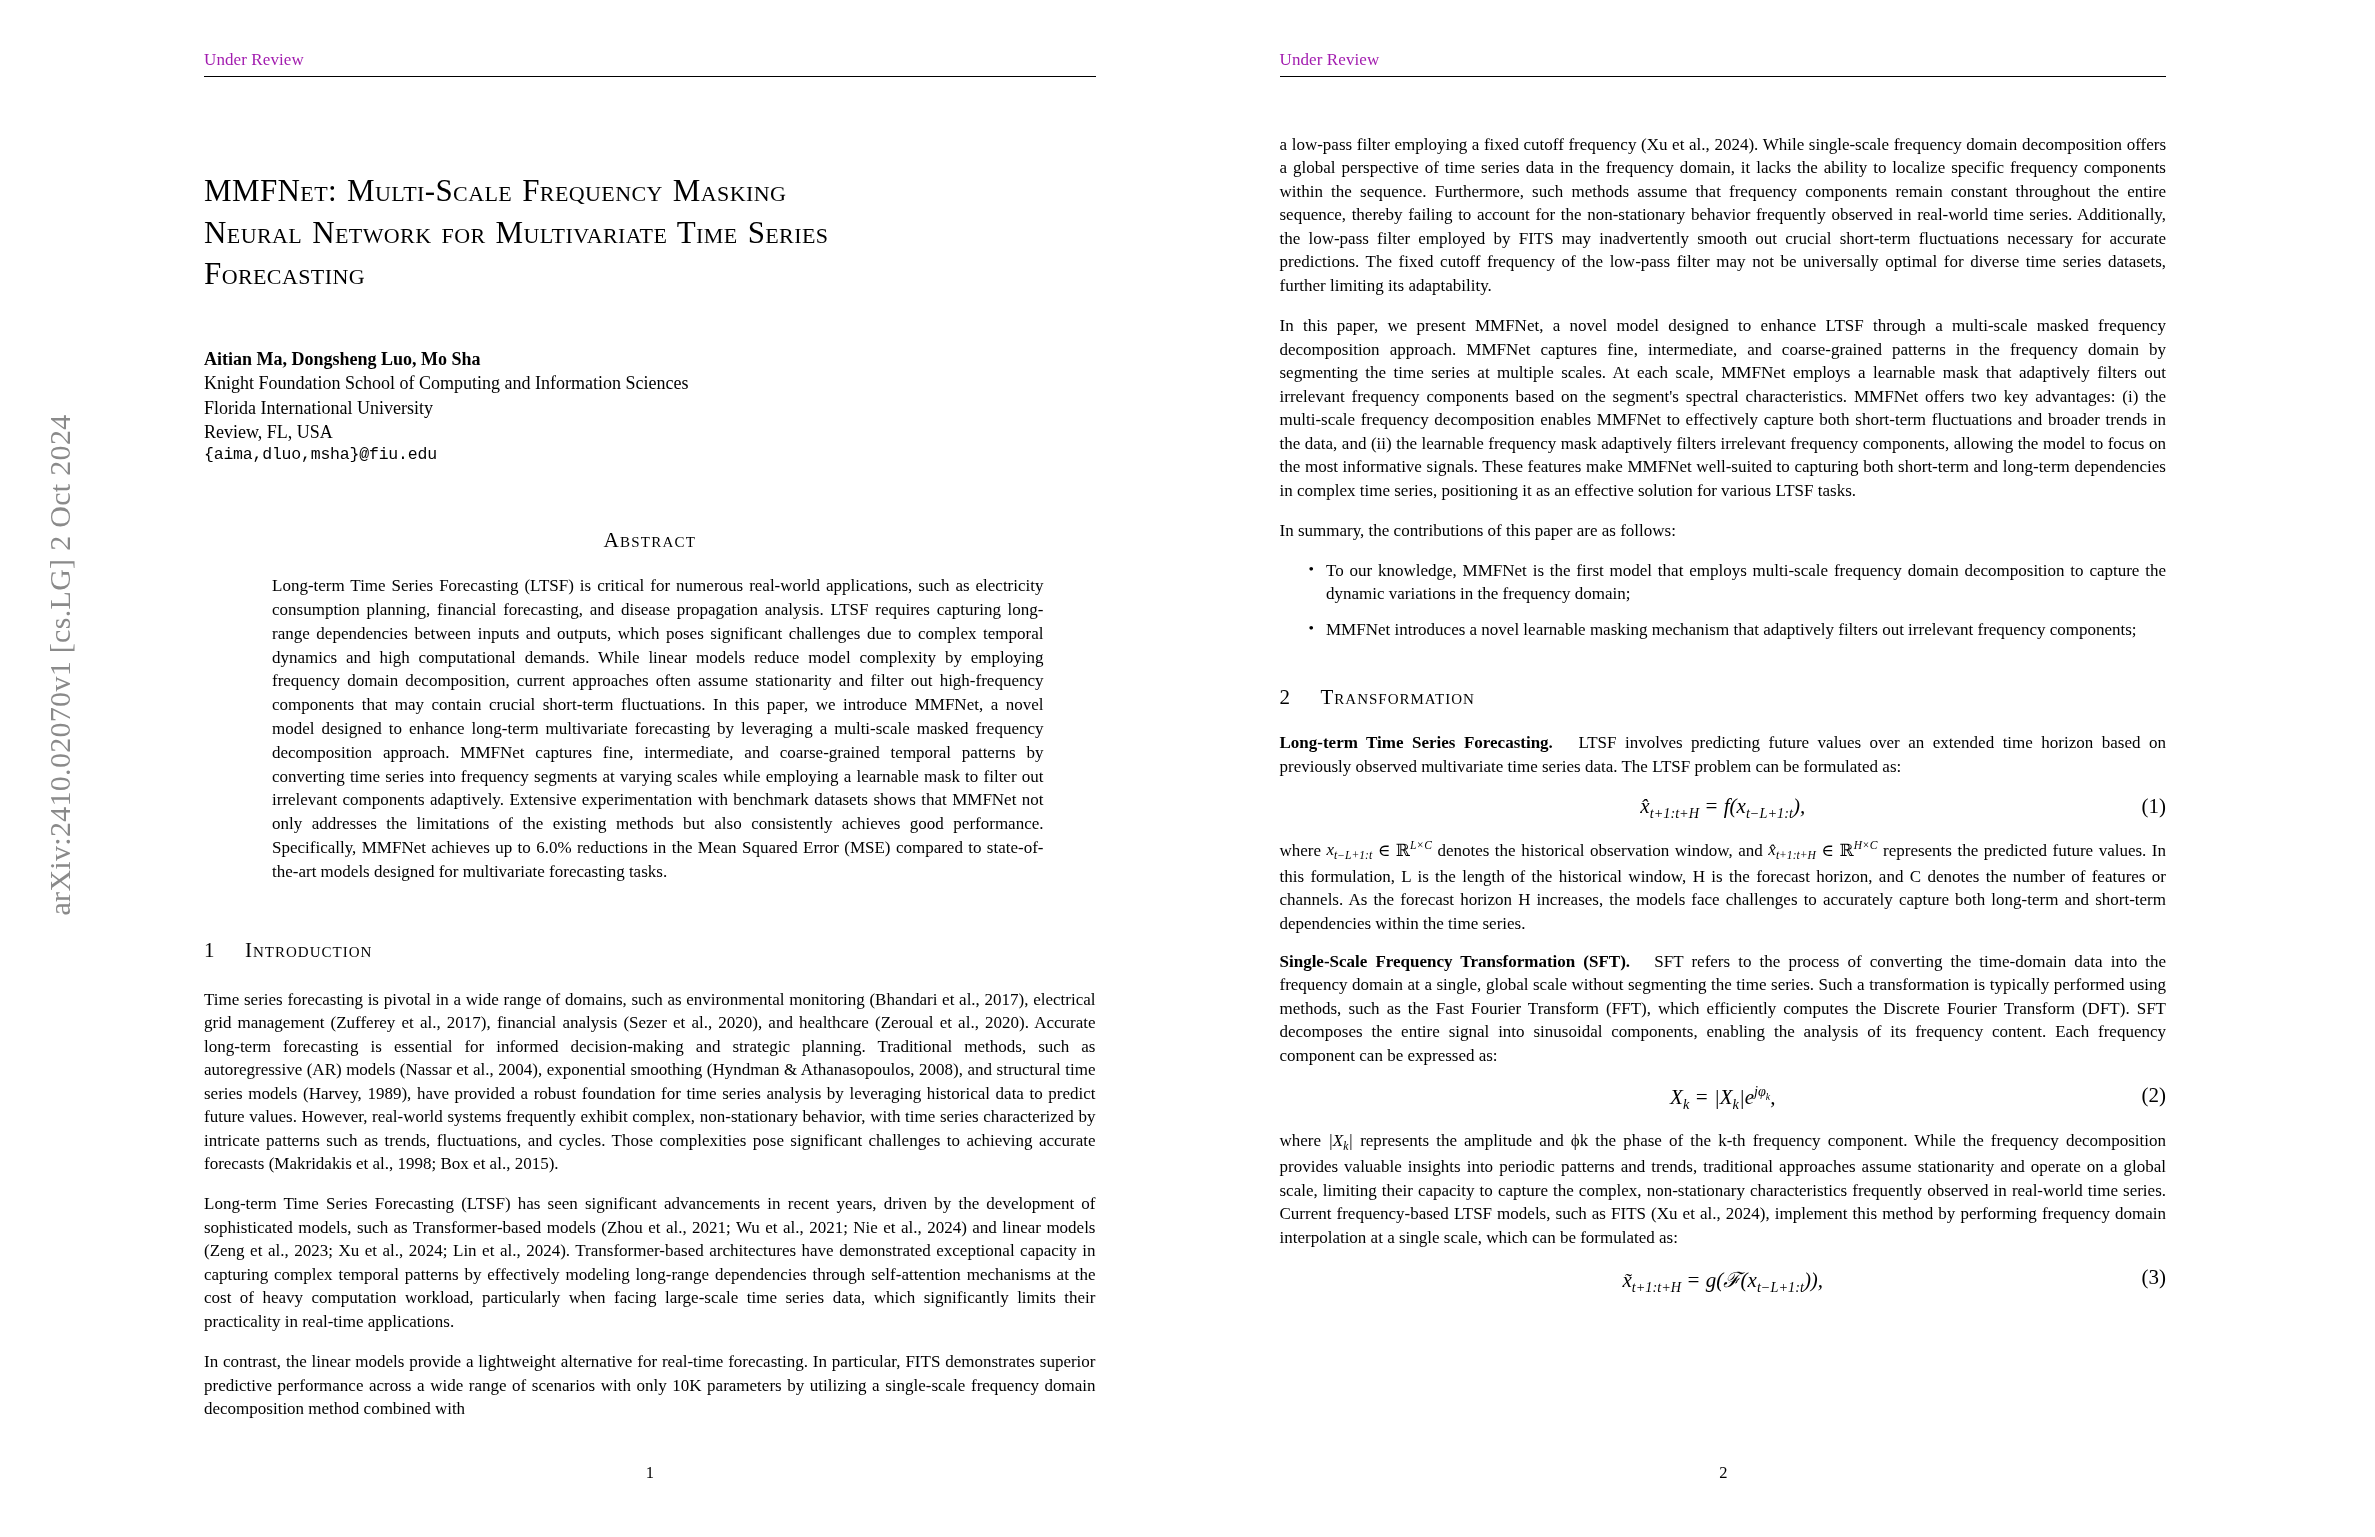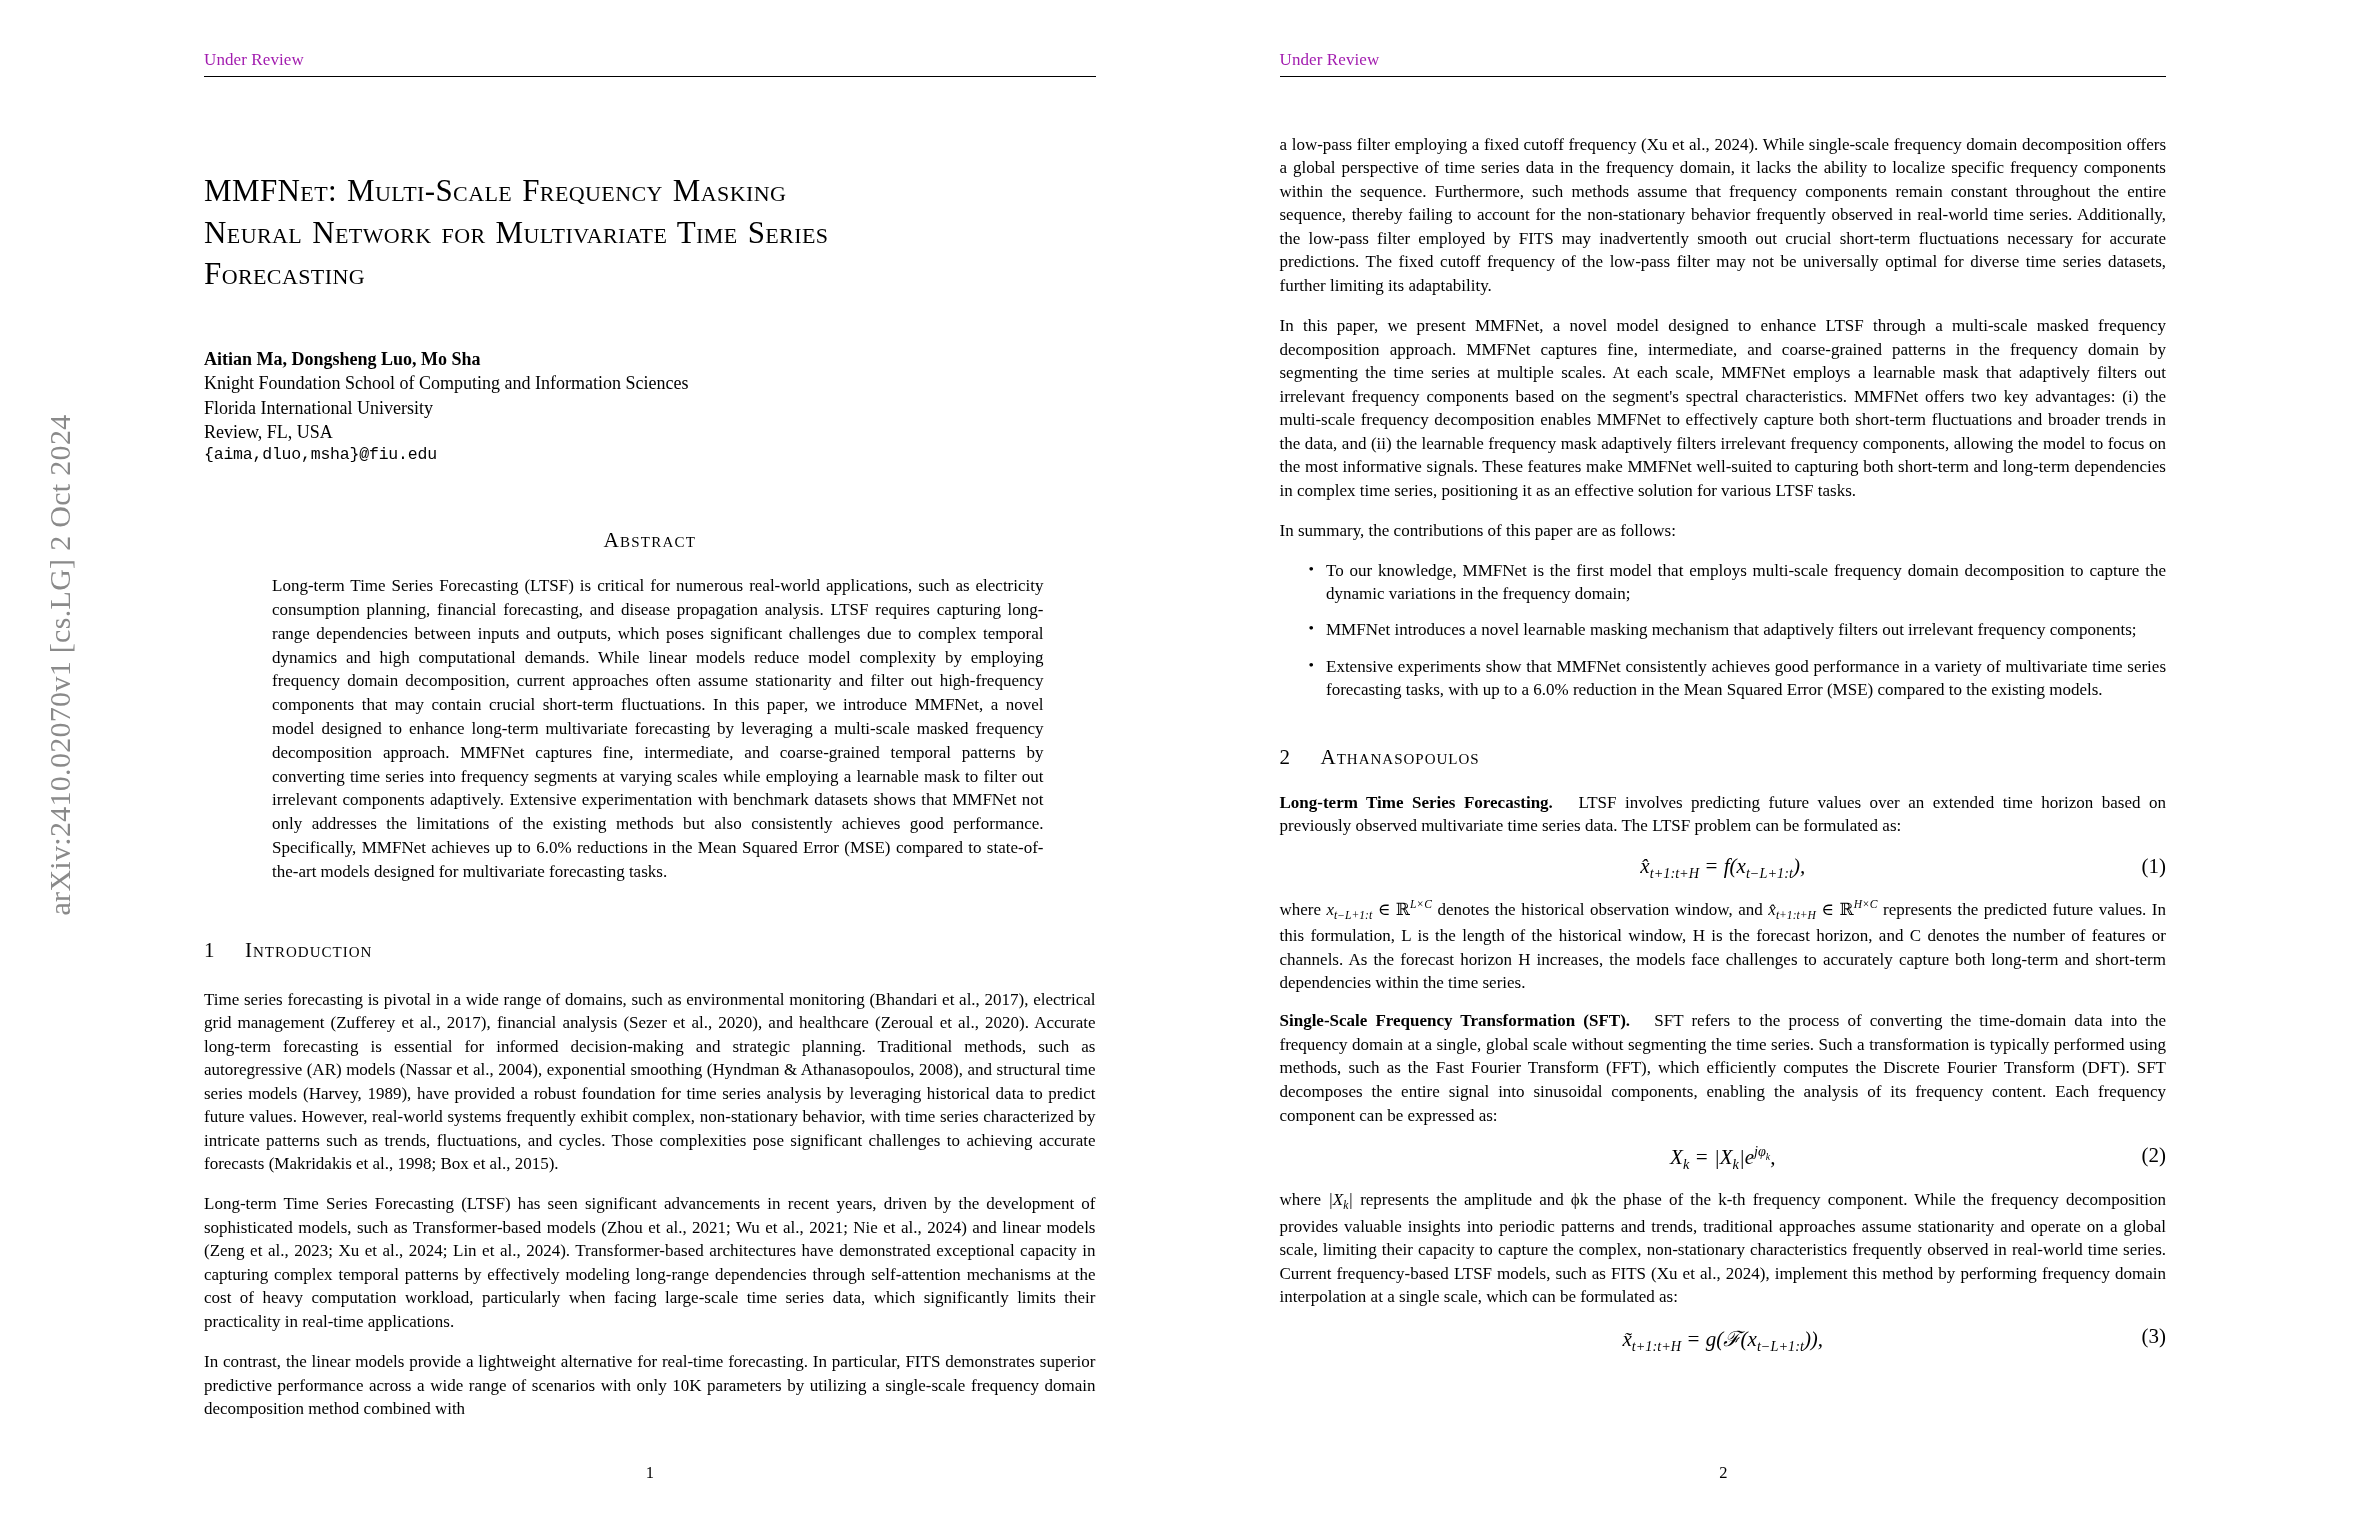--- a/index.html
+++ b/index.html
@@ -214,25 +214,24 @@
     <div class="runhead">Under Review</div>
     <div class="runrule"></div>
 
     <p class="body">a low-pass filter employing a fixed cutoff frequency (Xu et al., 2024). While single-scale frequency domain decomposition offers a global perspective of time series data in the frequency domain, it lacks the ability to localize specific frequency components within the sequence. Furthermore, such methods assume that frequency components remain constant throughout the entire sequence, thereby failing to account for the non-stationary behavior frequently observed in real-world time series. Additionally, the low-pass filter employed by FITS may inadvertently smooth out crucial short-term fluctuations necessary for accurate predictions. The fixed cutoff frequency of the low-pass filter may not be universally optimal for diverse time series datasets, further limiting its adaptability.</p>
     <p class="body">In this paper, we present MMFNet, a novel model designed to enhance LTSF through a multi-scale masked frequency decomposition approach. MMFNet captures fine, intermediate, and coarse-grained patterns in the frequency domain by segmenting the time series at multiple scales. At each scale, MMFNet employs a learnable mask that adaptively filters out irrelevant frequency components based on the segment's spectral characteristics. MMFNet offers two key advantages: (i) the multi-scale frequency decomposition enables MMFNet to effectively capture both short-term fluctuations and broader trends in the data, and (ii) the learnable frequency mask adaptively filters irrelevant frequency components, allowing the model to focus on the most informative signals. These features make MMFNet well-suited to capturing both short-term and long-term dependencies in complex time series, positioning it as an effective solution for various LTSF tasks.</p>
     <p class="body">In summary, the contributions of this paper are as follows:</p>
 
     <ul class="contrib">
       <li>To our knowledge, MMFNet is the first model that employs multi-scale frequency domain decomposition to capture the dynamic variations in the frequency domain;</li>
       <li>MMFNet introduces a novel learnable masking mechanism that adaptively filters out irrelevant frequency components;</li>
-      <li>Extensive experiments show that MMFNet consistently achieves good performance in a variety of multivariate time series forecasting tasks, with up to a 6.0% reduction in the Mean Squared Error (MSE) compared to the existing models.</li>
     </ul>
 
     <div class="sec-head">
-      <span class="num">2</span><span class="nm">Athanasopoulos</span>
+      <span class="num">2</span><span class="nm">Transformation</span>
     </div>
 
     <p class="body tight"><span class="bold">Long-term Time Series Forecasting.</span>&nbsp;&nbsp;&nbsp;<span>LTSF involves predicting future values over an extended time horizon based on previously observed multivariate time series data. The LTSF problem can be formulated as:</span></p>
 
     <div class="eq">
       <span>x̂<sub class="s">t+1:t+H</sub> = f(x<sub class="s">t−L+1:t</sub>),</span>
       <span class="tag">(1)</span>
     </div>
 
     <p class="body tight">where <span class="mathvar">x<sub class="s">t−L+1:t</sub></span> ∈ <span class="bb">ℝ</span><sup class="s">L×C</sup> <span>denotes the historical observation window, and</span> <span class="mathvar">x̂<sub class="s">t+1:t+H</sub></span> ∈ <span class="bb">ℝ</span><sup class="s">H×C</sup> <span>represents the predicted future values. In this formulation, L is the length of the historical window, H is the forecast horizon, and C denotes the number of features or channels. As the forecast horizon H increases, the models face challenges to accurately capture both long-term and short-term dependencies within the time series.</span></p>

